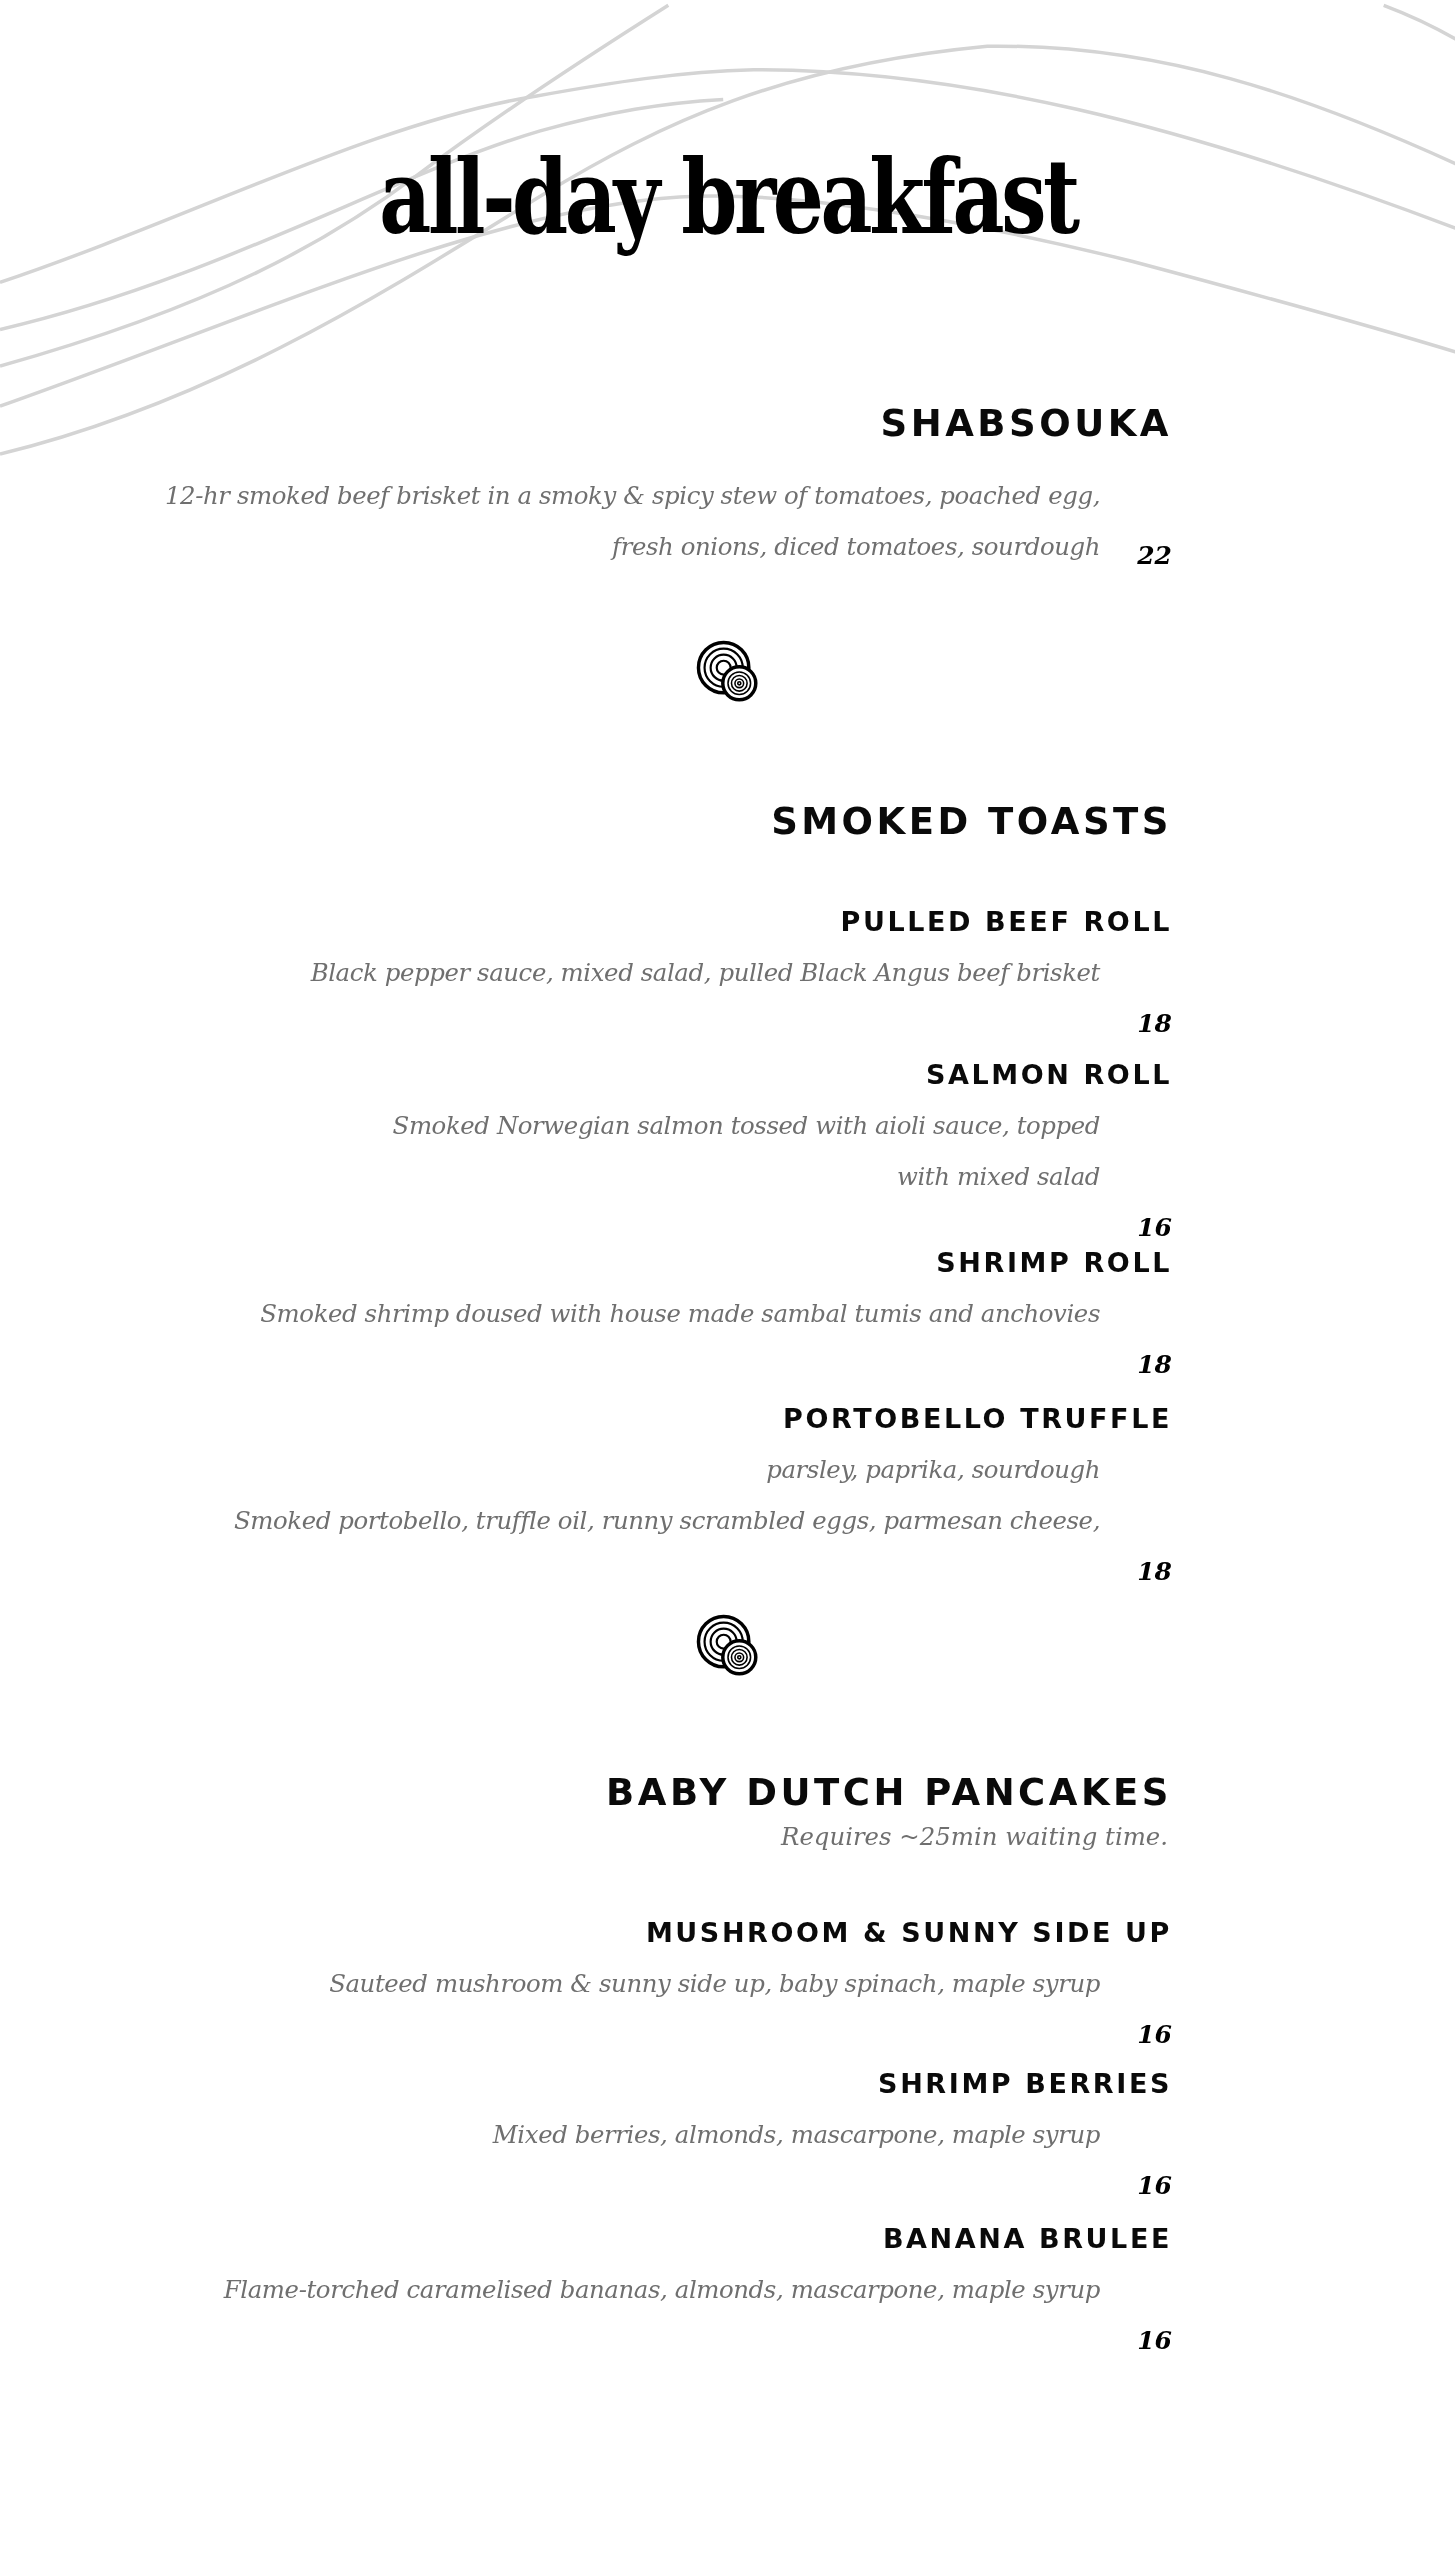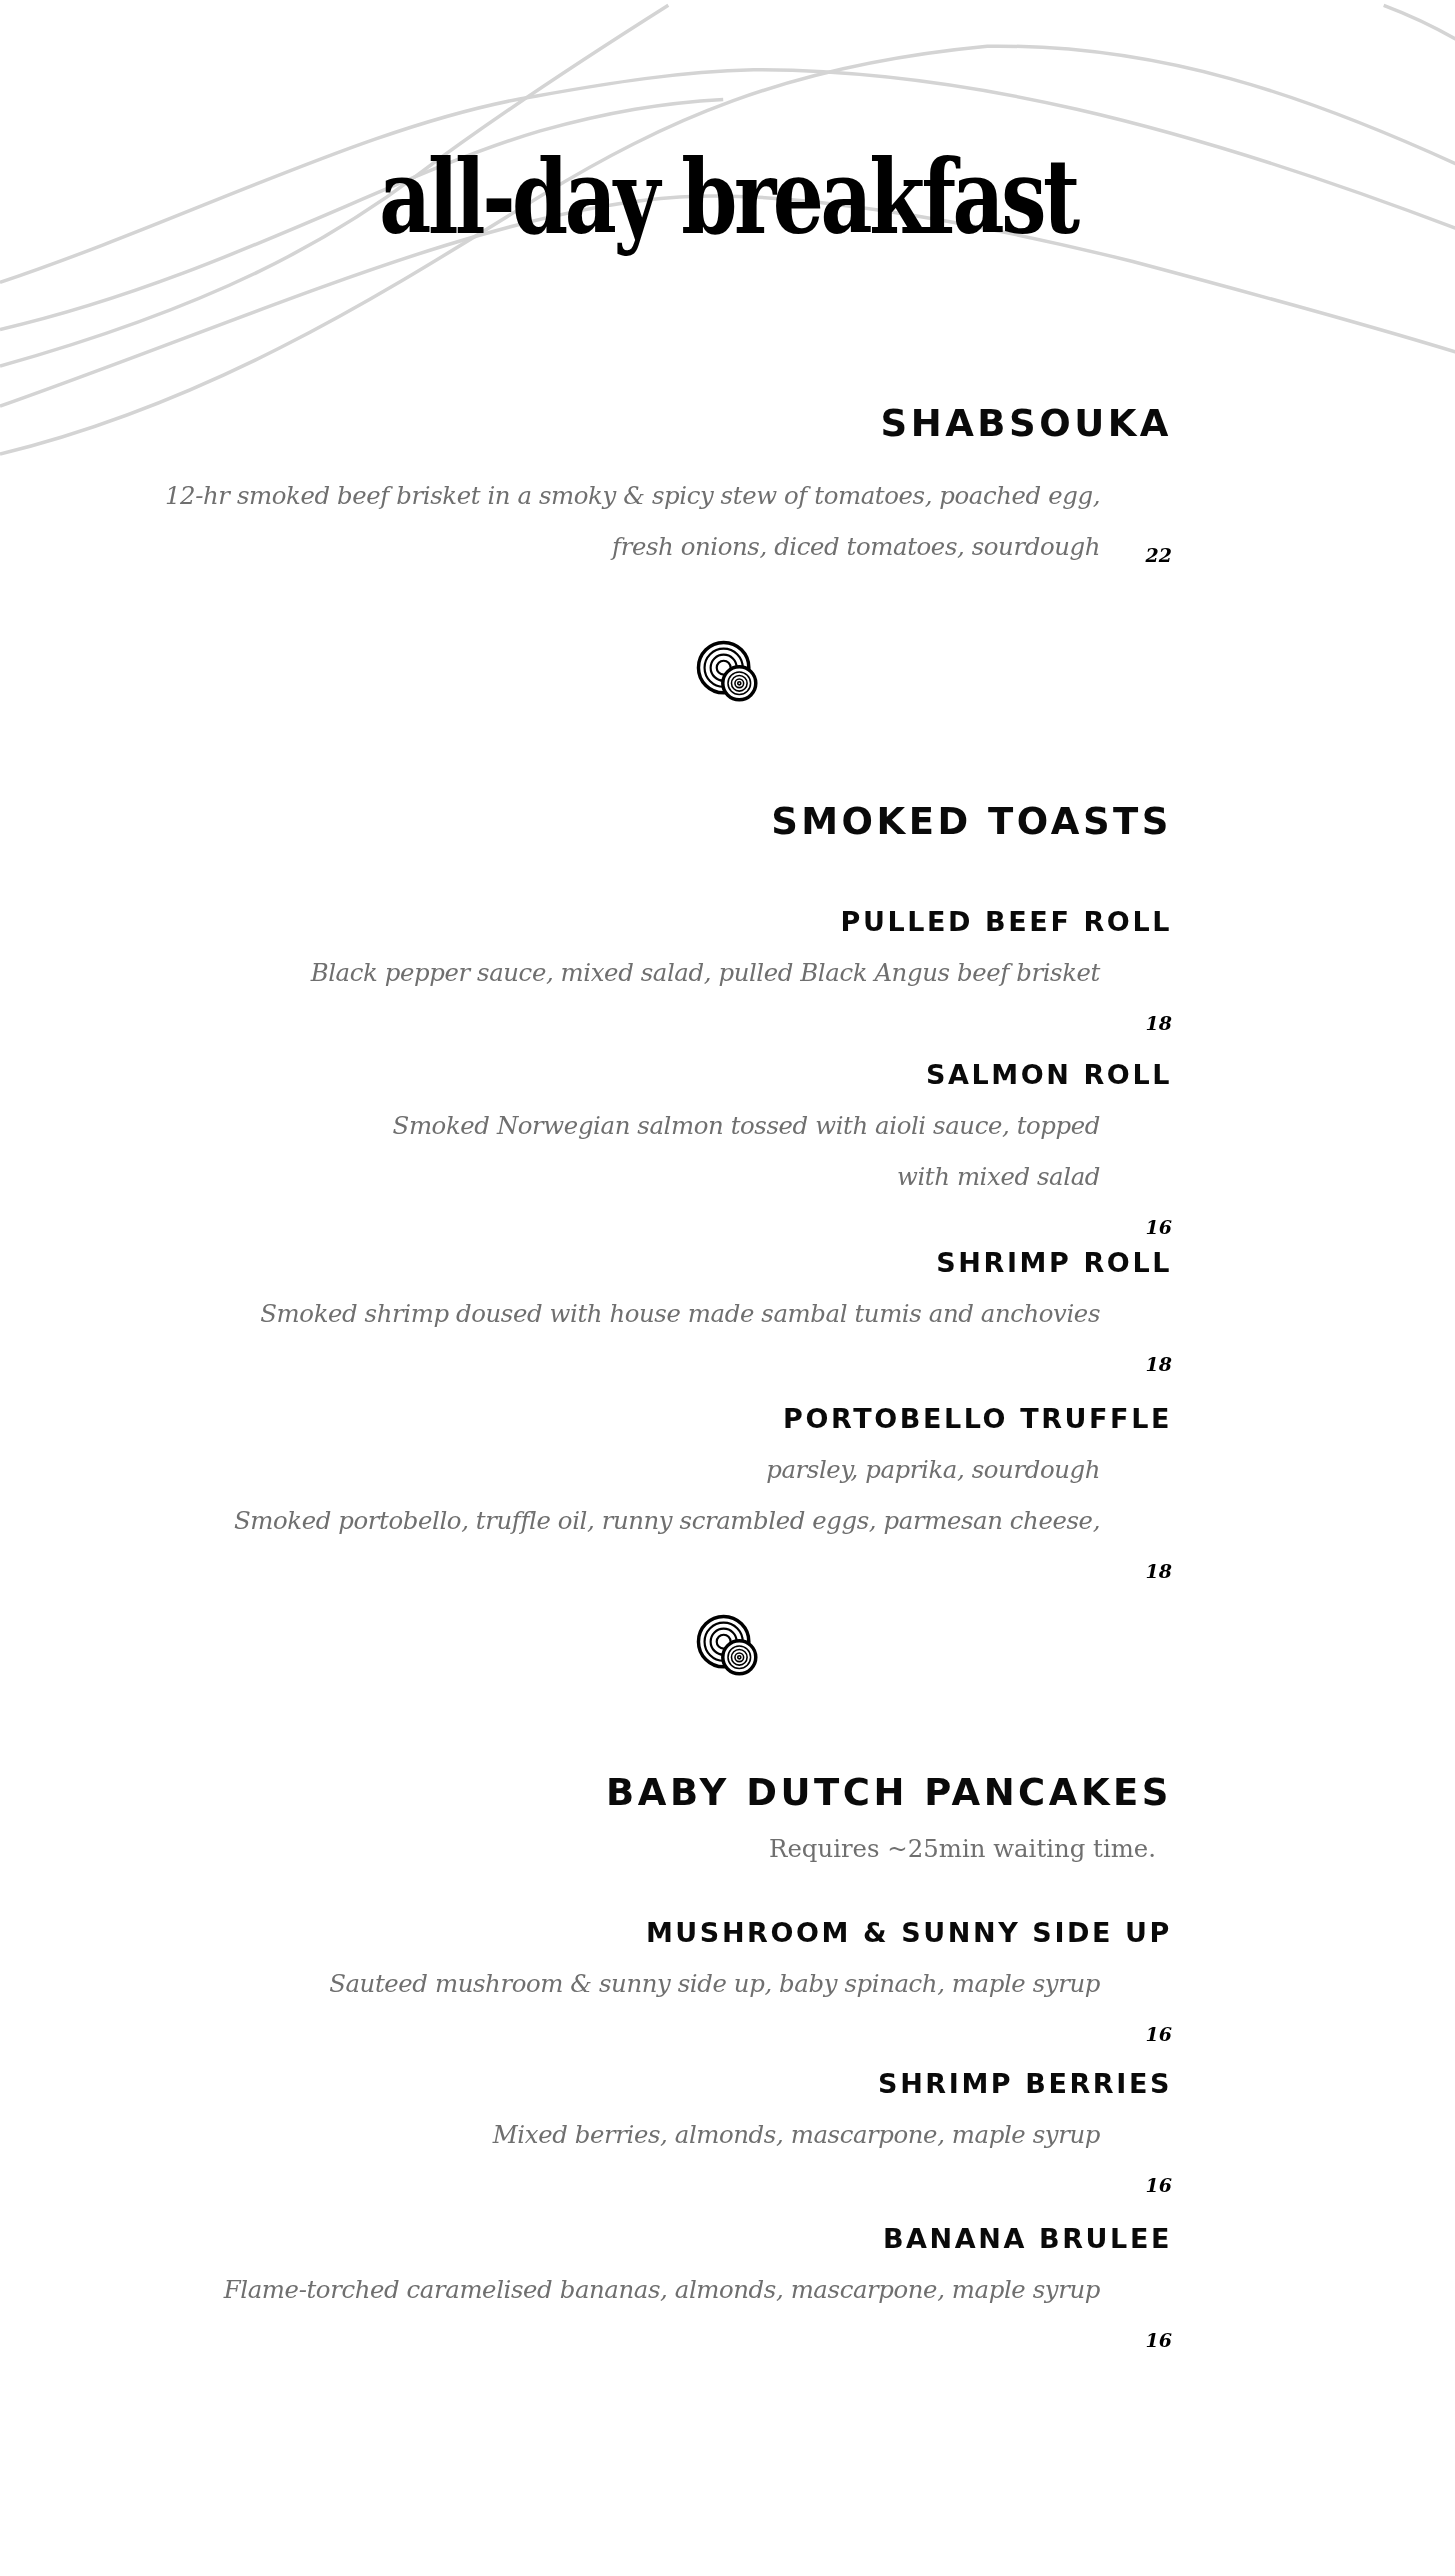--- a/index.html
+++ b/index.html
@@ -21,26 +21,26 @@
   .item-heading {
     font-family: "DejaVu Sans", sans-serif; font-weight: bold; font-size: 27px;
     letter-spacing: 2.6px; color: #0a0a0a; line-height: 35px; margin: 0;
   }
   .desc {
     font-family: "DejaVu Serif", serif; font-style: italic; font-size: 24.4px;
     color: #6f6f6f; line-height: 35px; margin: 16px auto; max-width: 1028px;
     letter-spacing: -0.4px;
   }
   .price {
-    font-family: "DejaVu Serif", serif; font-style: italic; font-weight: bold; font-size: 19px;
+    font-family: "DejaVu Serif", serif; font-style: italic; font-weight: bold; font-size: 25px;
     color: #000; line-height: 35px; margin: 0;
   }
   .note {
-    font-family: "DejaVu Serif", serif; font-size: 24.4px;
-    color: #6f6f6f; line-height: 35px; margin: 16px; padding-left: 39px;
+    font-family: "DejaVu Serif", serif; font-style: italic; font-size: 24.4px;
+    color: #6f6f6f; line-height: 35px; margin: 4px; padding-left: 39px;
   }
   .divider-icon { position: absolute; left: 695px; width: 66px; height: 66px; }
 </style>
 </head>
 <body>
 
 <svg class="bg-curves" viewBox="0 0 1671 600" xmlns="http://www.w3.org/2000/svg">
   <path d="M0,324 C220,250 430,140 616,110 C700,95 780,82 865,80 C1100,80 1350,140 1671,262"></path>
   <path d="M0,378 C250,320 450,200 620,150 C700,128 760,118 830,114"></path>
   <path d="M0,466 C300,360 560,240 780,226 C900,218 1100,250 1300,300 C1450,340 1560,370 1671,404"></path>

